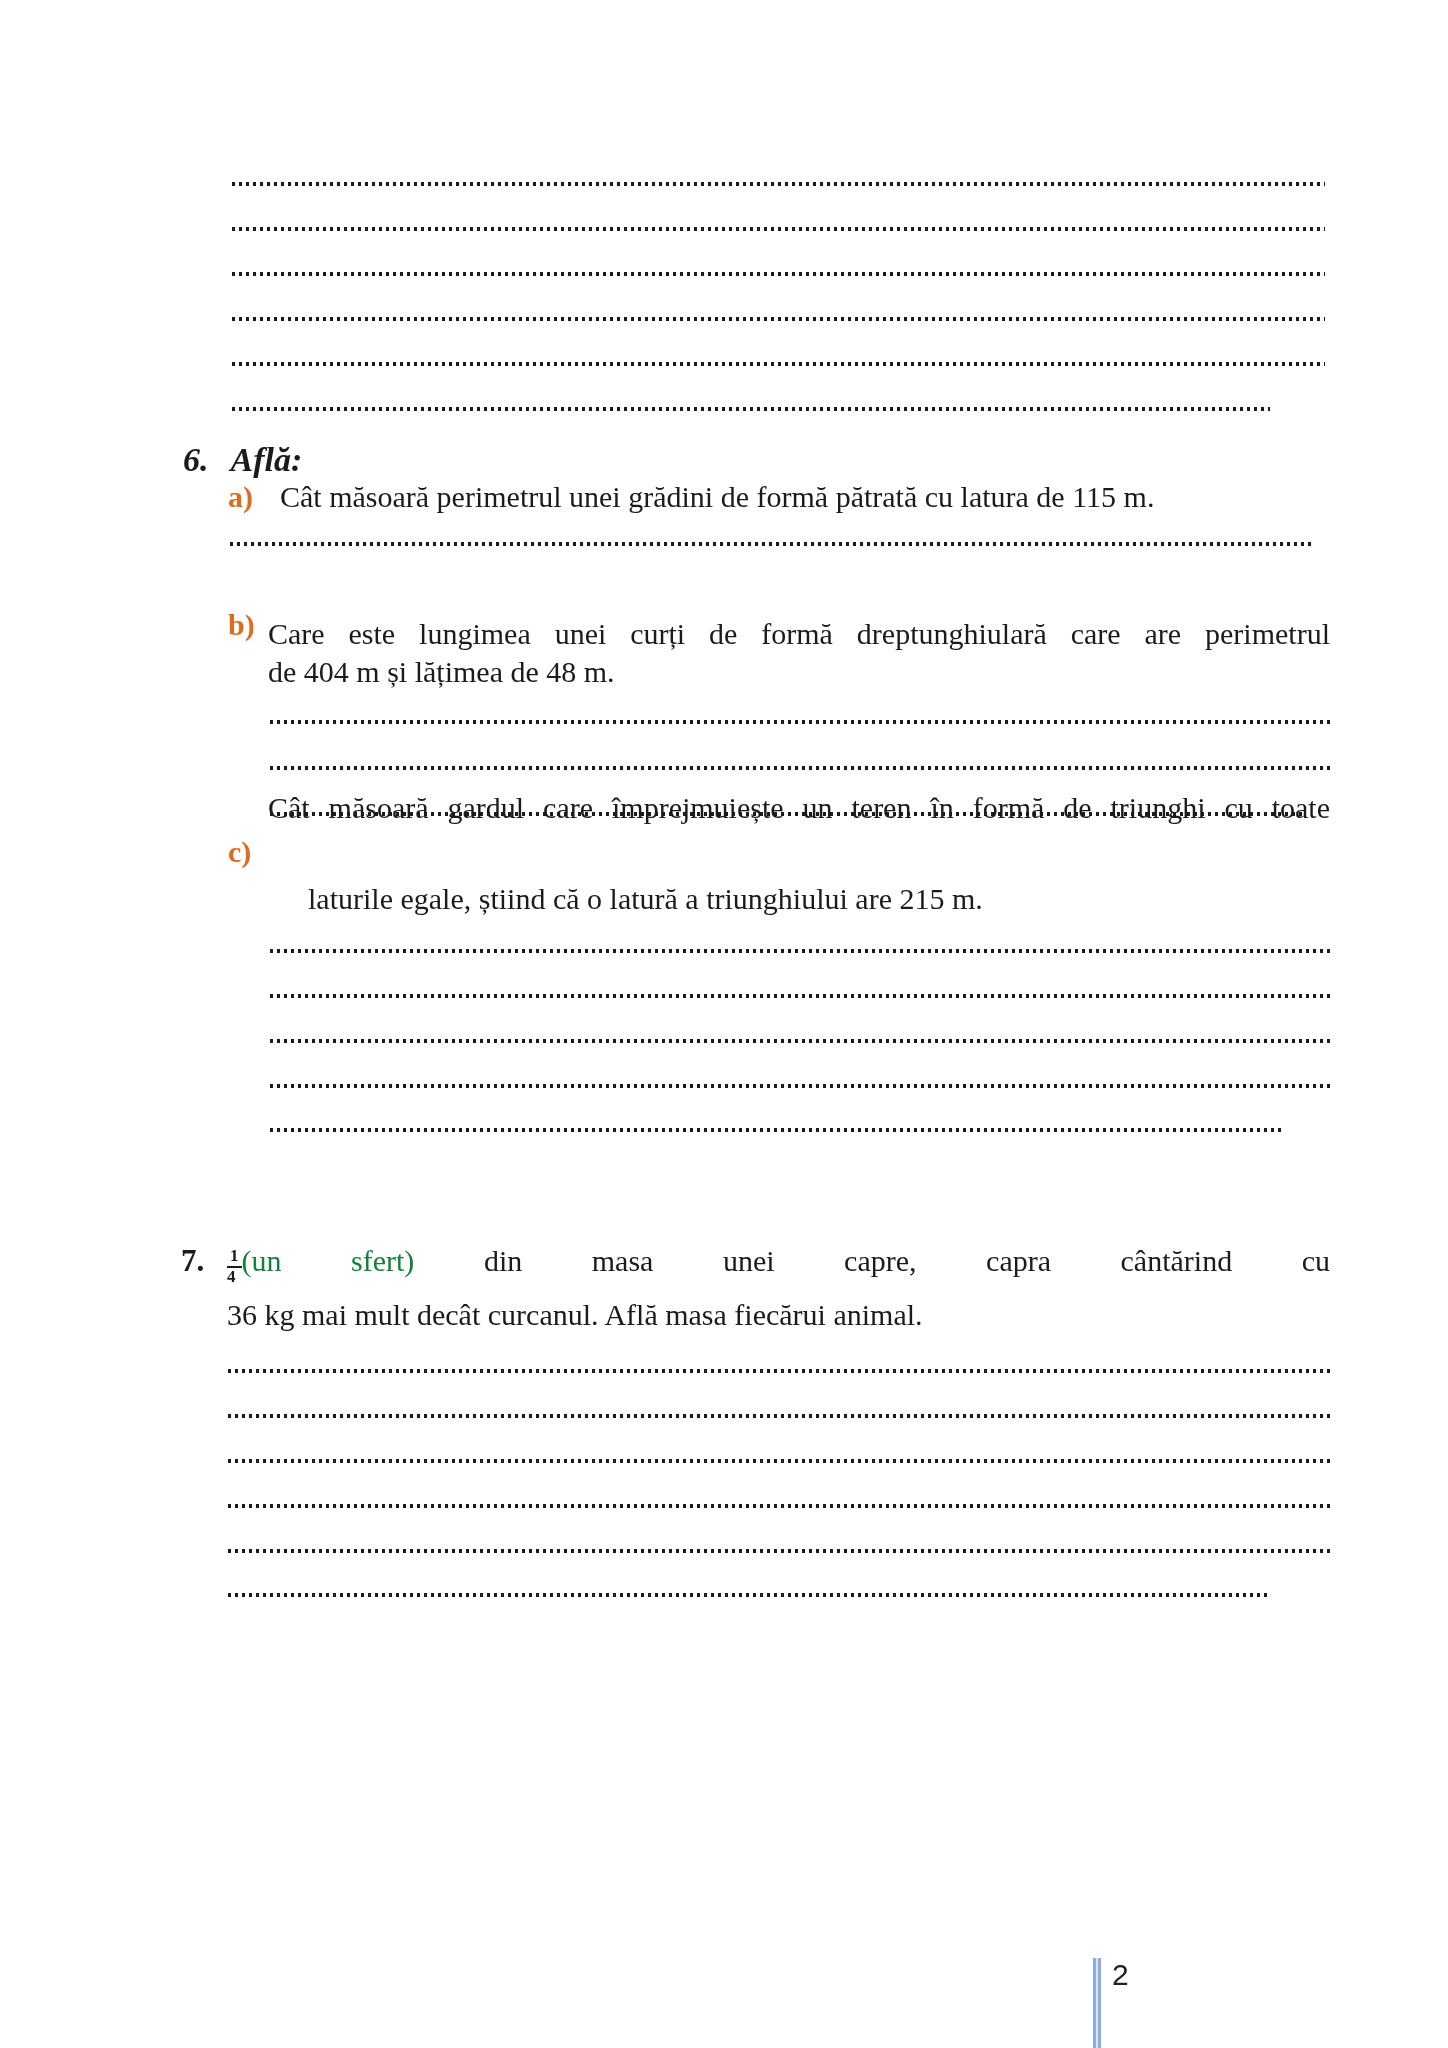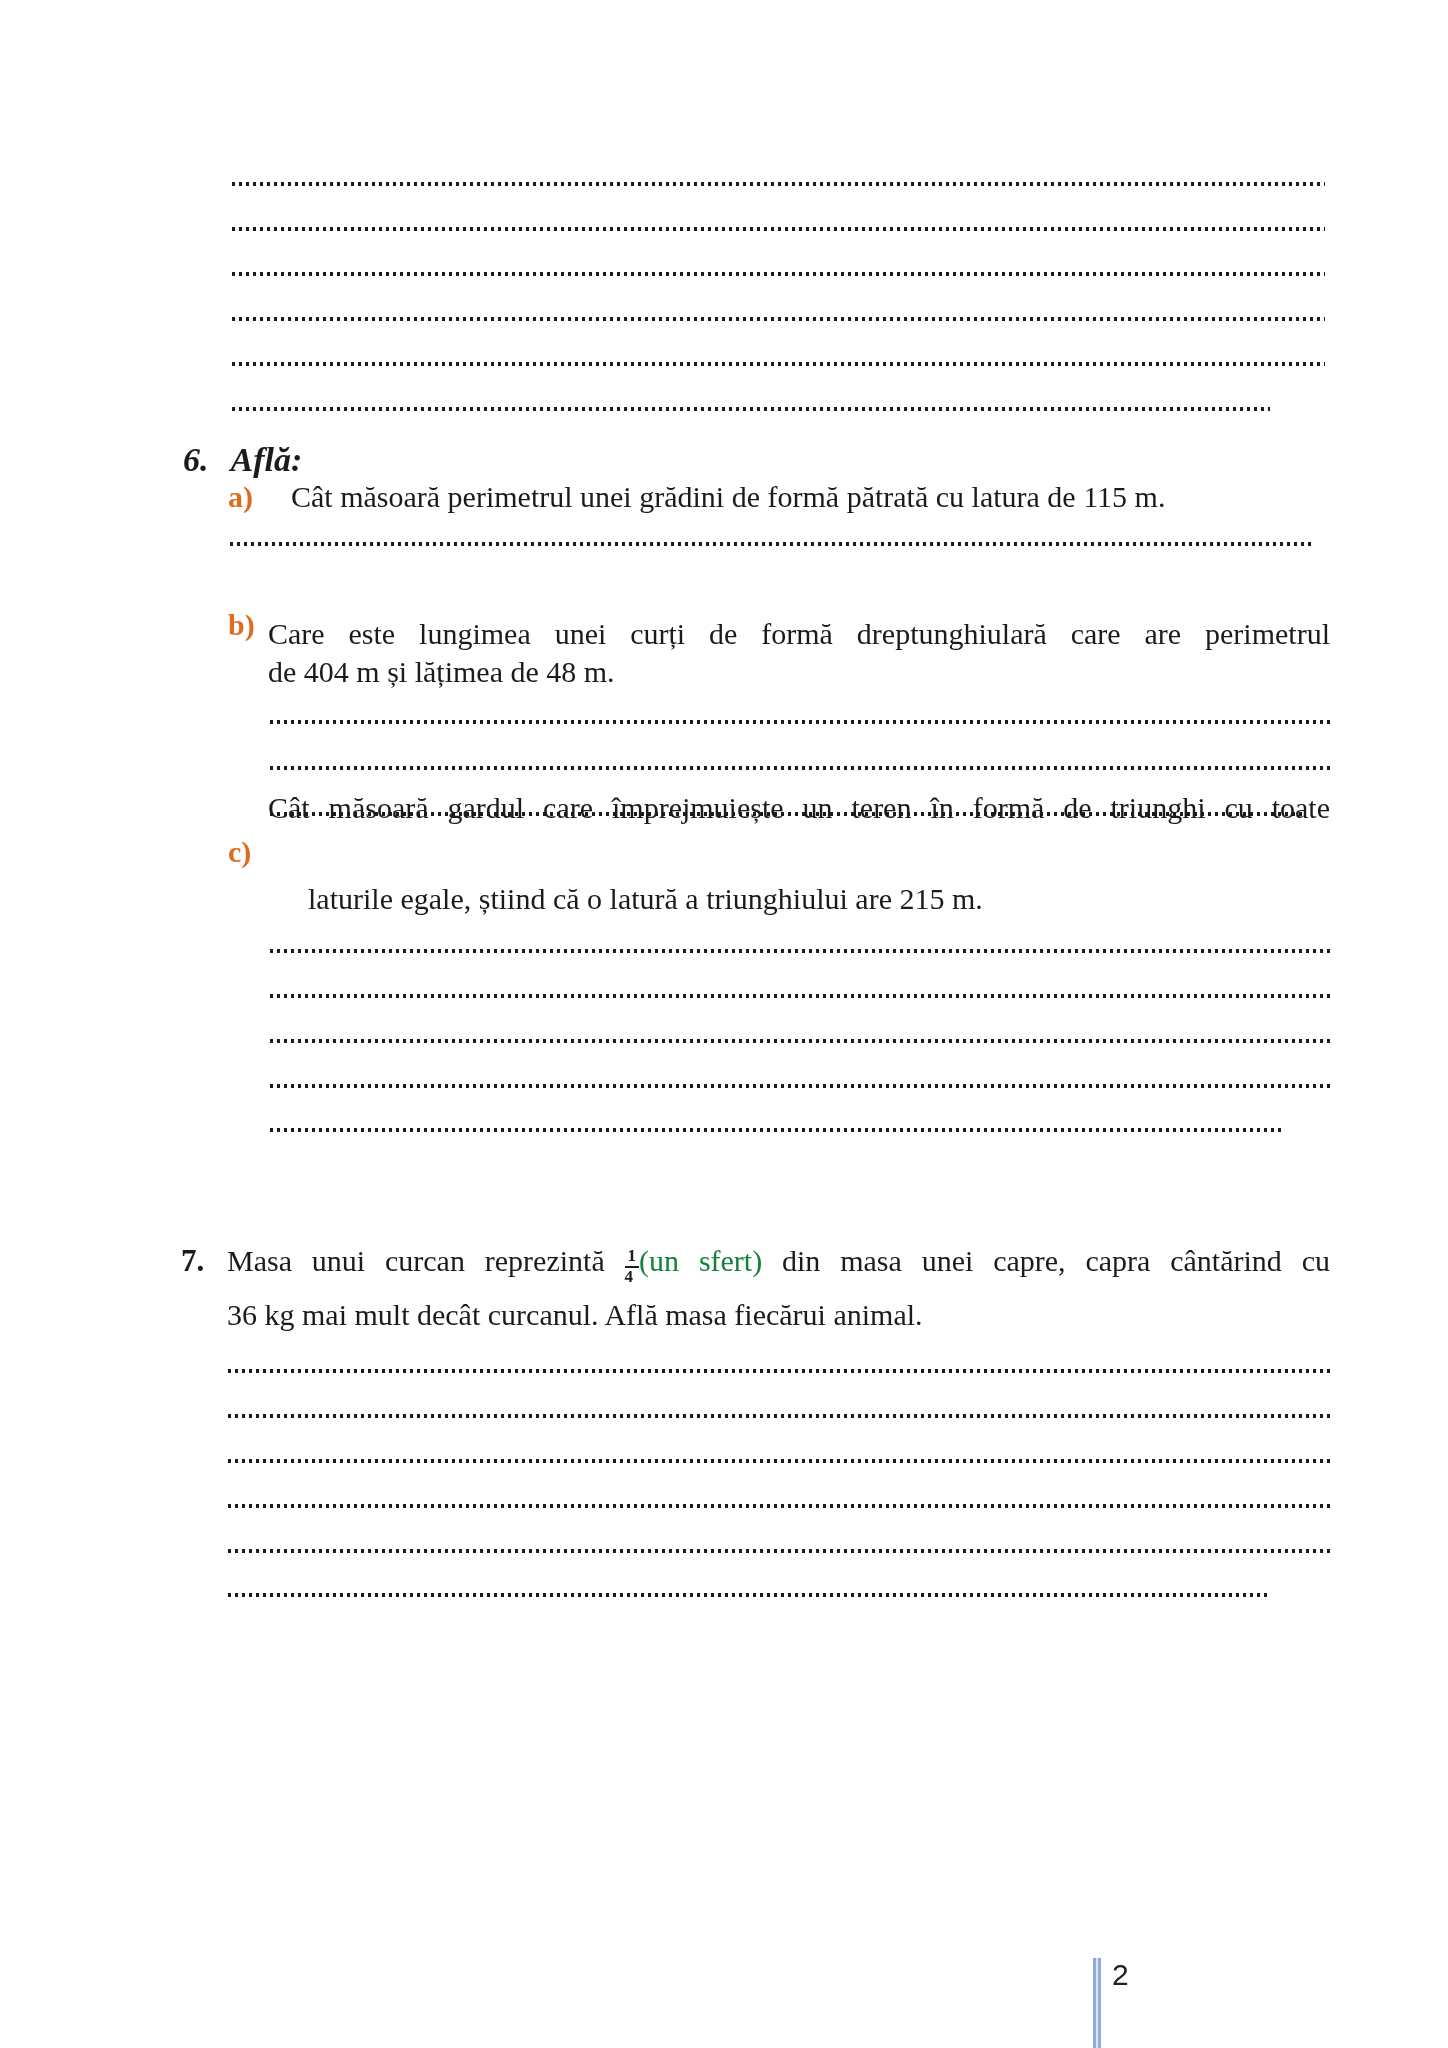--- a/index.html
+++ b/index.html
@@ -41,42 +41,41 @@
 <div class="dots" style="left:232px;top:272px;width:1093px;"></div>
 <div class="dots" style="left:232px;top:317px;width:1093px;"></div>
 <div class="dots" style="left:232px;top:362px;width:1093px;"></div>
 <div class="dots" style="left:232px;top:407px;width:1038px;"></div>
 
 <div class="abs heading" style="left:183px;top:437px;">
   <span>6.</span><span style="display:inline-block;width:22px;"></span><span>Află:</span>
 </div>
 
 <div class="abs label" style="left:228px;top:474px;">a)</div>
-<div class="abs txt" style="left:291px;top:474px;">Cât măsoară perimetrul unei grădini de formă pătrată cu latura de 115 m.</div>
+<div class="abs txt" style="left:280px;top:474px;">Cât măsoară perimetrul unei grădini de formă pătrată cu latura de 115 m.</div>
 <div class="dots" style="left:230px;top:542px;width:1082px;"></div>
 
 <div class="abs label" style="left:228px;top:602px;">b)</div>
 <div class="abs txt just" style="left:268px;top:602px;width:1062px;margin-top:9px;">Care este lungimea unei curți de formă dreptunghiulară care are perimetrul</div>
 <div class="abs txt" style="left:268px;top:649px;">de 404 m și lățimea de 48 m.</div>
 <div class="dots" style="left:270px;top:720px;width:1060px;"></div>
 <div class="dots" style="left:270px;top:766px;width:1060px;"></div>
 <div class="dots" style="left:270px;top:812px;width:1034px;"></div>
 
 <div class="abs label" style="left:228px;top:829px;">c)</div>
 <div class="abs txt just" style="left:268px;top:785px;width:1062px;">Cât măsoară gardul care împrejmuiește un teren în formă de triunghi cu toate</div>
 <div class="abs txt" style="left:264px;top:876px;margin-left:44px;">laturile egale, știind că o latură a triunghiului are 215 m.</div>
 <div class="dots" style="left:270px;top:949px;width:1060px;"></div>
 <div class="dots" style="left:270px;top:994px;width:1060px;"></div>
 <div class="dots" style="left:270px;top:1039px;width:1060px;"></div>
 <div class="dots" style="left:270px;top:1084px;width:1060px;"></div>
 <div class="dots" style="left:270px;top:1128px;width:1013px;"></div>
 
 <div class="abs pnum" style="left:181px;top:1238px;">7.</div>
 <div class="abs txt just" style="left:227px;top:1238px;width:1103px;">
-  <span>Masa unui curcan reprezintă</span>
   <span class="frac"><span class="num">1</span><span class="den">4</span></span><span class="orange">(un sfert)</span>
   <span>din masa unei capre, capra cântărind cu</span>
 </div>
 <div class="abs txt" style="left:227px;top:1292px;">36 kg mai mult decât curcanul. Află masa fiecărui animal.</div>
 <div class="dots" style="left:228px;top:1369px;width:1102px;"></div>
 <div class="dots" style="left:228px;top:1414px;width:1102px;"></div>
 <div class="dots" style="left:228px;top:1459px;width:1102px;"></div>
 <div class="dots" style="left:228px;top:1504px;width:1102px;"></div>
 <div class="dots" style="left:228px;top:1549px;width:1102px;"></div>
 <div class="dots" style="left:228px;top:1593px;width:1043px;"></div>

